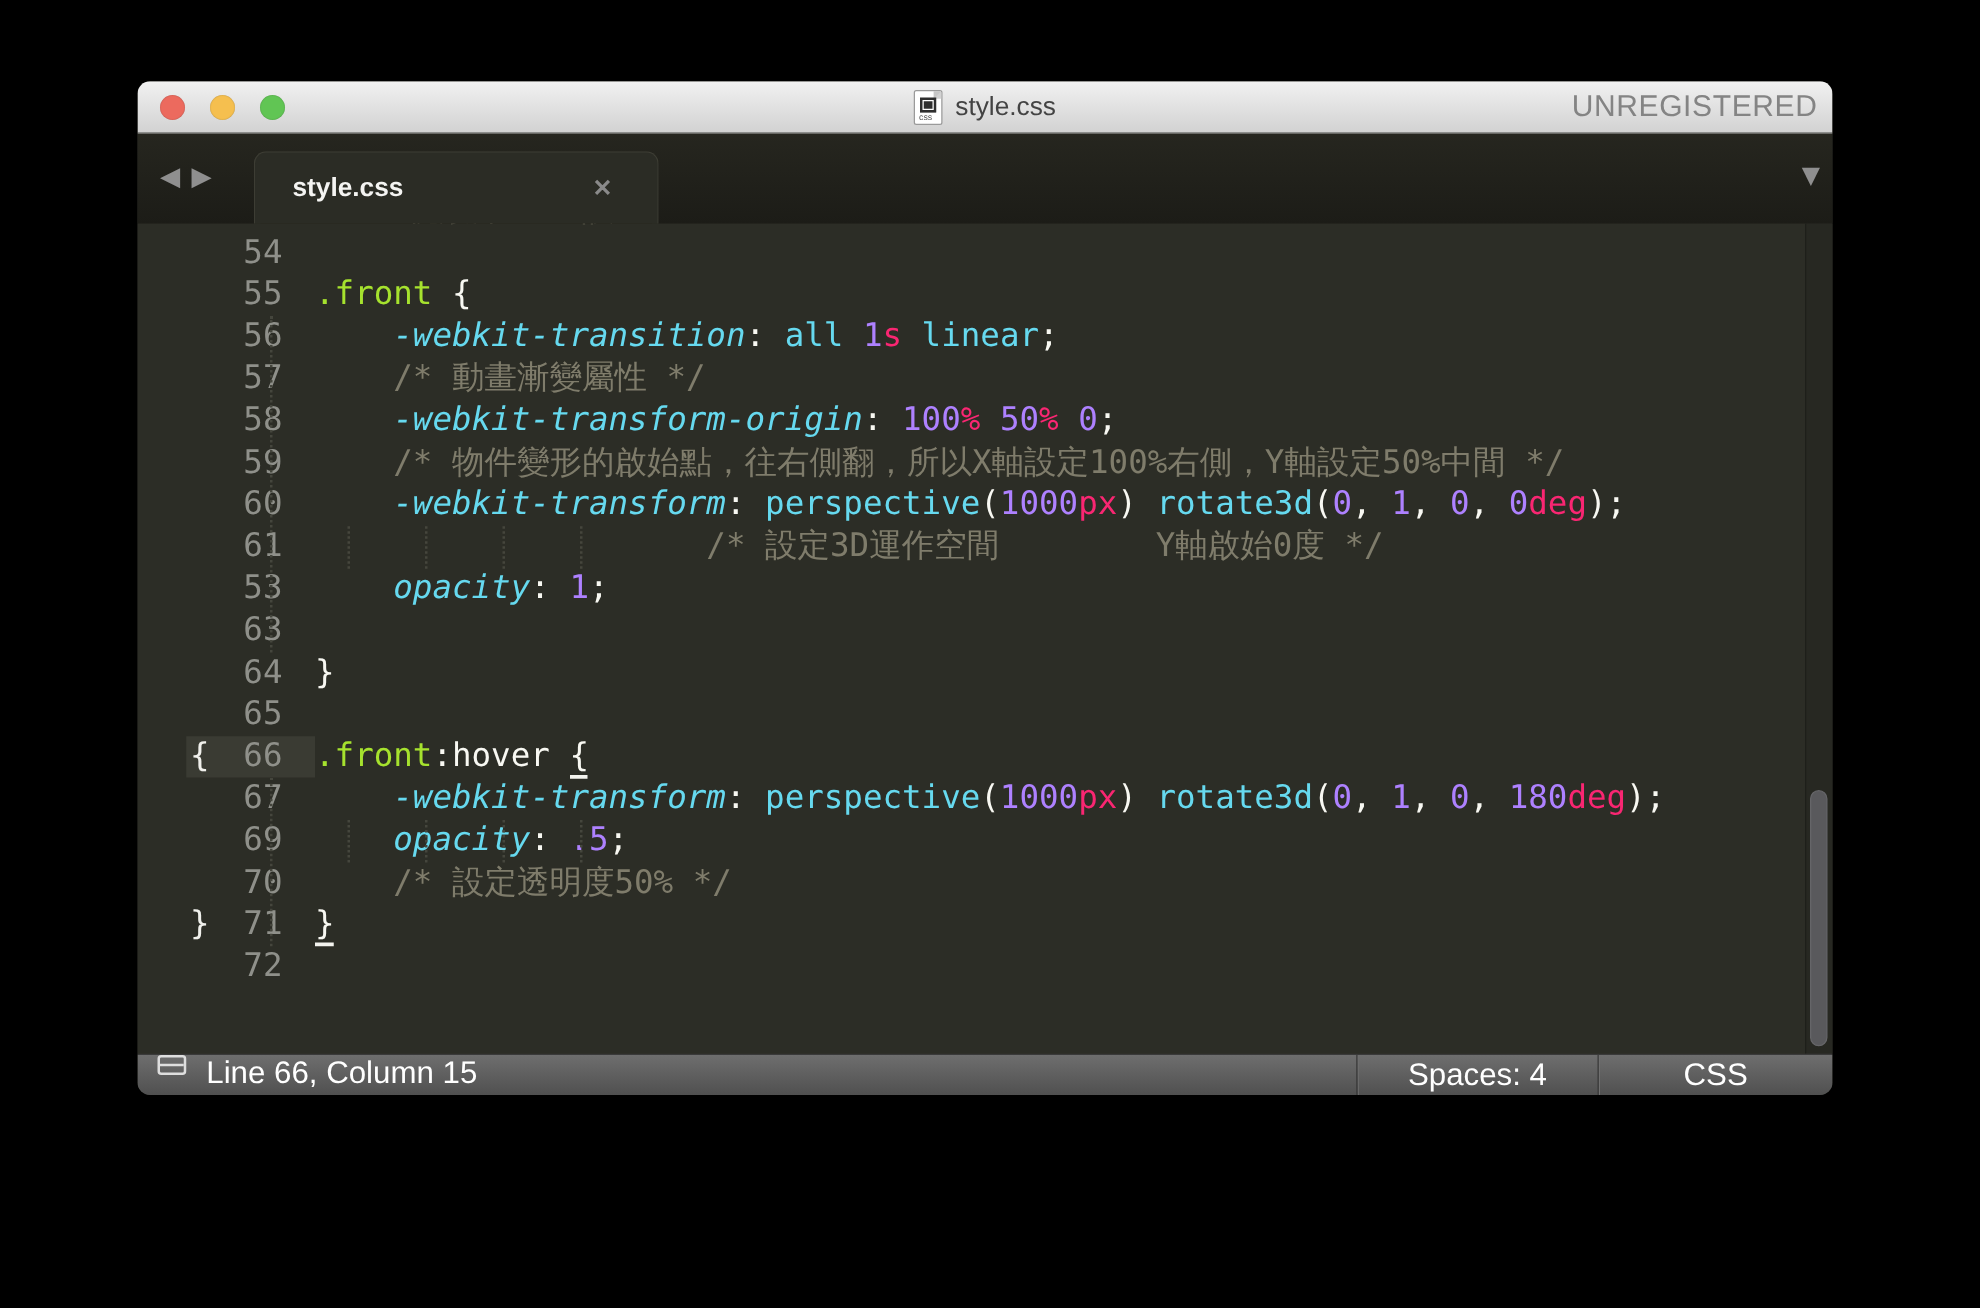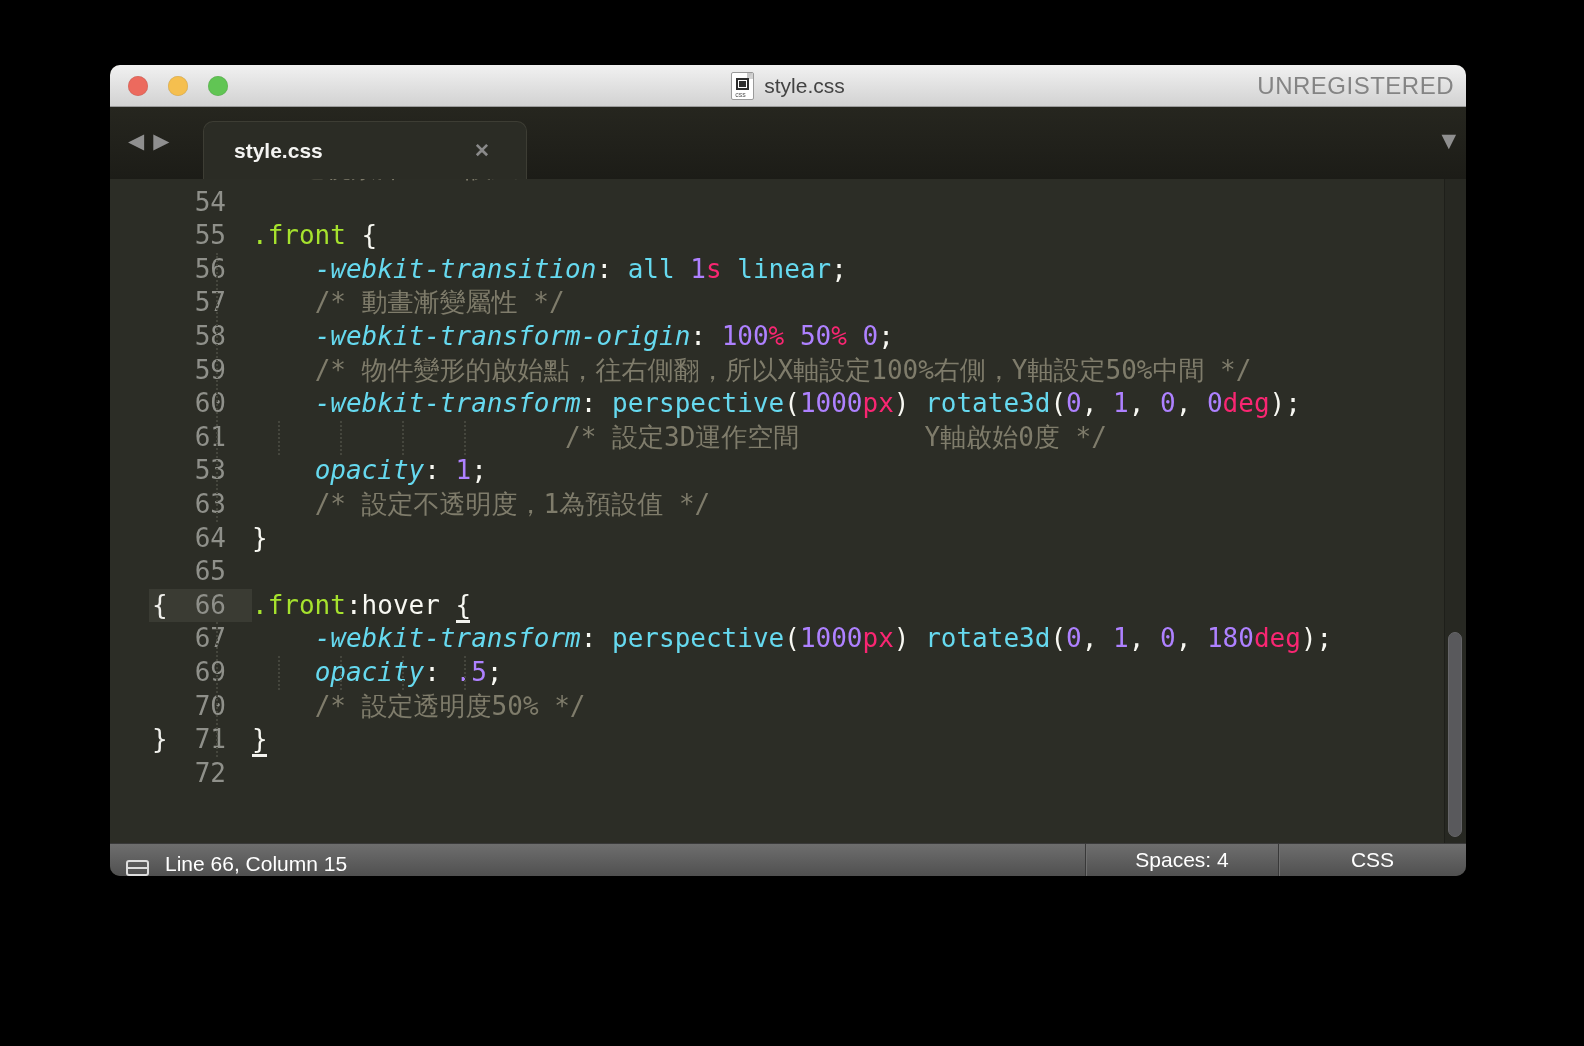--- a/index.html
+++ b/index.html
@@ -69,22 +69,22 @@
 
   .indent-guide { position:absolute; width:0; border-left:2px dotted #45463d; }
 
   .scroll-track { position:absolute; right:0; top:0; width:22px; height:100%;
                   background:#272822; border-left:1px solid #1e1f1a; }
   .scroll-thumb { position:absolute; right:4px; top:453px; width:14px; height:205px;
                   background:#59595c; border-radius:7px; border:1px solid #656568; }
 
   
   .statusbar { height:33px; flex:0 0 33px; background:linear-gradient(#6e6e6e,#505050);
-               border-top:1px solid #3a3a3a; position:relative; display:flex; align-items:flex-end;
-               color:#fff; font-size:21px; }
+               border-top:1px solid #3a3a3a; position:relative; display:flex; align-items:flex-start;
+               color:#fff; font-size:25px; }
   .panel-icon { margin-left:16px; width:23px; height:16px; border:2px solid #dedede; border-radius:3px;
                position:relative; }
   .panel-icon::after { content:""; position:absolute; left:0; right:0; top:5px; height:2px; background:#dedede; }
   .pos-label { margin-left:16px; }
   .seg { position:absolute; top:0; height:100%; display:flex; align-items:center; justify-content:center;
          border-left:1px solid #383838; box-shadow:inset 1px 0 0 #6f6f6f; }
   .seg-spaces { left:975px; width:193px; }
   .seg-syntax { left:1168px; width:188px; }
 </style>
 </head>
@@ -125,21 +125,21 @@
         <div class="code-row"><div class="gutter">53</div><div class="ltext"><span class="t-com">/* 透視景深1000設置 */</span></div></div>
         <div class="code-row"><div class="gutter">54</div><div class="ltext"></div></div>
         <div class="code-row"><div class="gutter">55</div><div class="ltext"><span class="t-sel">.front</span><span class="t-pln"> {</span></div></div>
         <div class="code-row"><div class="gutter">56</div><div class="ltext"><span class="t-pln">    </span><span class="t-prop">-webkit-transition</span><span class="t-pln">: </span><span class="t-val">all</span><span class="t-pln"> </span><span class="t-num">1</span><span class="t-unit">s</span><span class="t-pln"> </span><span class="t-val">linear</span><span class="t-pln">;</span></div></div>
         <div class="code-row"><div class="gutter">57</div><div class="ltext"><span class="t-pln">    </span><span class="t-com">/* 動畫漸變屬性 */</span></div></div>
         <div class="code-row"><div class="gutter">58</div><div class="ltext"><span class="t-pln">    </span><span class="t-prop">-webkit-transform-origin</span><span class="t-pln">: </span><span class="t-num">100</span><span class="t-unit">%</span><span class="t-pln"> </span><span class="t-num">50</span><span class="t-unit">%</span><span class="t-pln"> </span><span class="t-num">0</span><span class="t-pln">;</span></div></div>
         <div class="code-row"><div class="gutter">59</div><div class="ltext"><span class="t-pln">    </span><span class="t-com">/* 物件變形的啟始點，往右側翻，所以X軸設定100%右側，Y軸設定50%中間 */</span></div></div>
         <div class="code-row"><div class="gutter">60</div><div class="ltext"><span class="t-pln">    </span><span class="t-prop">-webkit-transform</span><span class="t-pln">: </span><span class="t-fn">perspective</span><span class="t-pln">(</span><span class="t-num">1000</span><span class="t-unit">px</span><span class="t-pln">) </span><span class="t-fn">rotate3d</span><span class="t-pln">(</span><span class="t-num">0</span><span class="t-pln">, </span><span class="t-num">1</span><span class="t-pln">, </span><span class="t-num">0</span><span class="t-pln">, </span><span class="t-num">0</span><span class="t-unit">deg</span><span class="t-pln">);</span></div></div>
         <div class="code-row"><div class="gutter">61</div><div class="ltext"><span class="t-com">                    /* 設定3D運作空間        Y軸啟始0度 */</span></div></div>
         <div class="code-row"><div class="gutter">53</div><div class="ltext"><span class="t-pln">    </span><span class="t-prop">opacity</span><span class="t-pln">: </span><span class="t-num">1</span><span class="t-pln">;</span></div></div>
-        <div class="code-row"><div class="gutter">63</div><div class="ltext"><span class="t-pln">    </span><span class="t-com">/* 設定不透明度，1為預設值 */</span></div></div>
+        <div class="code-row"><div class="gutter">63</div><div class="ltext"><span class="t-pln">    </span></div></div>
         <div class="code-row"><div class="gutter">64</div><div class="ltext"><span class="t-pln">}</span></div></div>
         <div class="code-row"><div class="gutter">65</div><div class="ltext"></div></div>
         <div class="code-row current"><div class="gutter"><span class="gutter-icon">{</span>66</div><div class="ltext"><span class="t-sel">.front</span><span class="t-pln">:hover </span><span class="t-bru">{</span></div></div>
         <div class="code-row"><div class="gutter">67</div><div class="ltext"><span class="t-pln">    </span><span class="t-prop">-webkit-transform</span><span class="t-pln">: </span><span class="t-fn">perspective</span><span class="t-pln">(</span><span class="t-num">1000</span><span class="t-unit">px</span><span class="t-pln">) </span><span class="t-fn">rotate3d</span><span class="t-pln">(</span><span class="t-num">0</span><span class="t-pln">, </span><span class="t-num">1</span><span class="t-pln">, </span><span class="t-num">0</span><span class="t-pln">, </span><span class="t-num">180</span><span class="t-unit">deg</span><span class="t-pln">);</span></div></div>
         <div class="code-row"><div class="gutter">69</div><div class="ltext"><span class="t-pln">    </span><span class="t-prop">opacity</span><span class="t-pln">: </span><span class="t-num">.5</span><span class="t-pln">;</span></div></div>
         <div class="code-row"><div class="gutter">70</div><div class="ltext"><span class="t-pln">    </span><span class="t-com">/* 設定透明度50% */</span></div></div>
         <div class="code-row"><div class="gutter"><span class="gutter-icon">}</span>71</div><div class="ltext"><span class="t-bru">}</span></div></div>
         <div class="code-row"><div class="gutter">72</div><div class="ltext"></div></div>
       </div>
 

